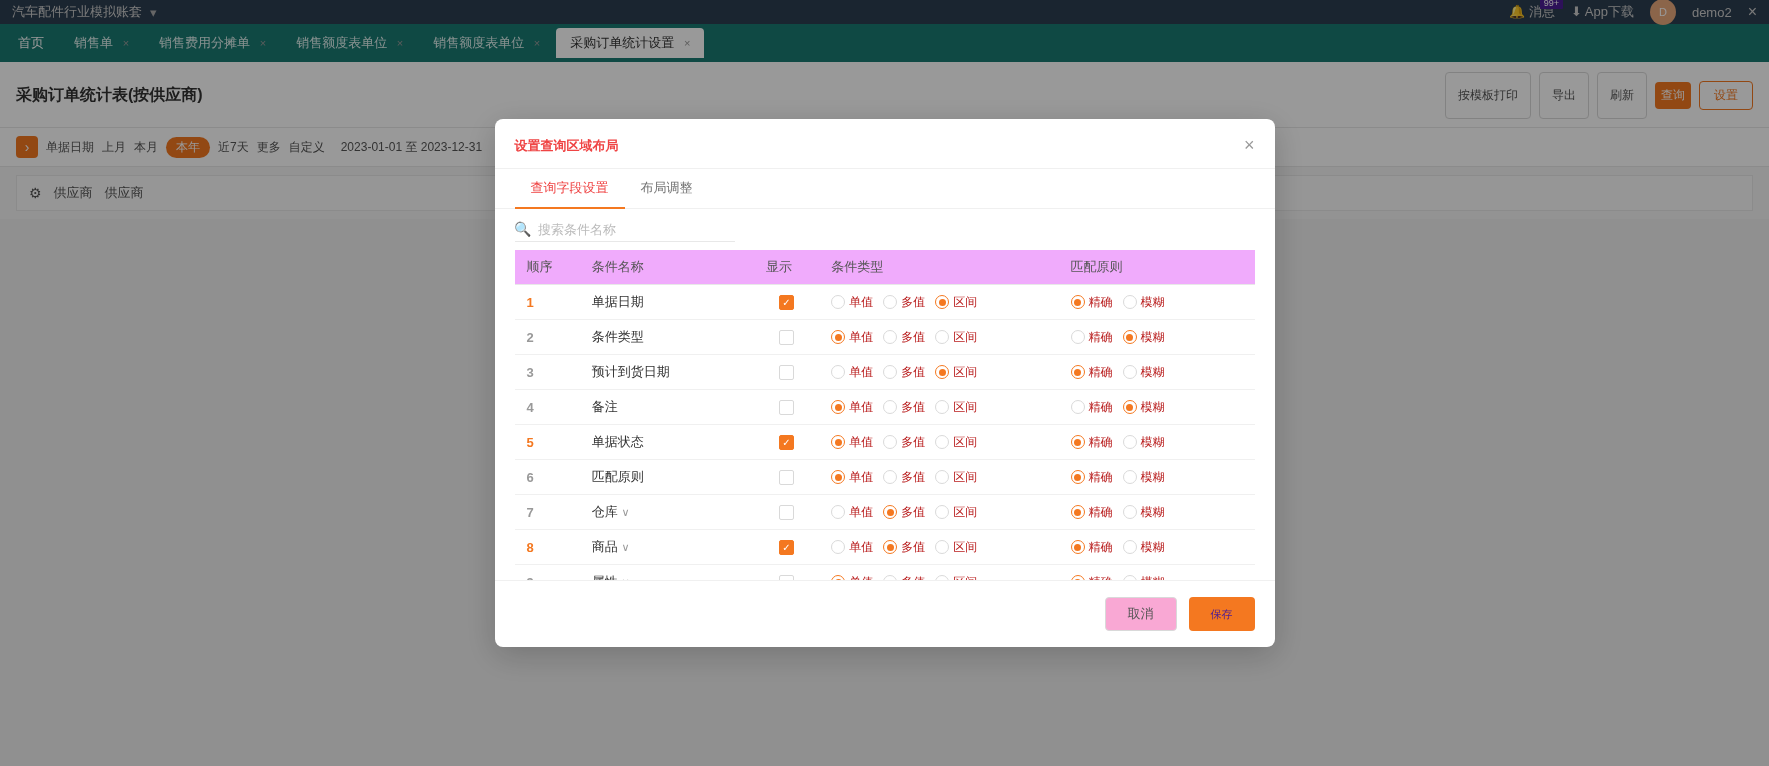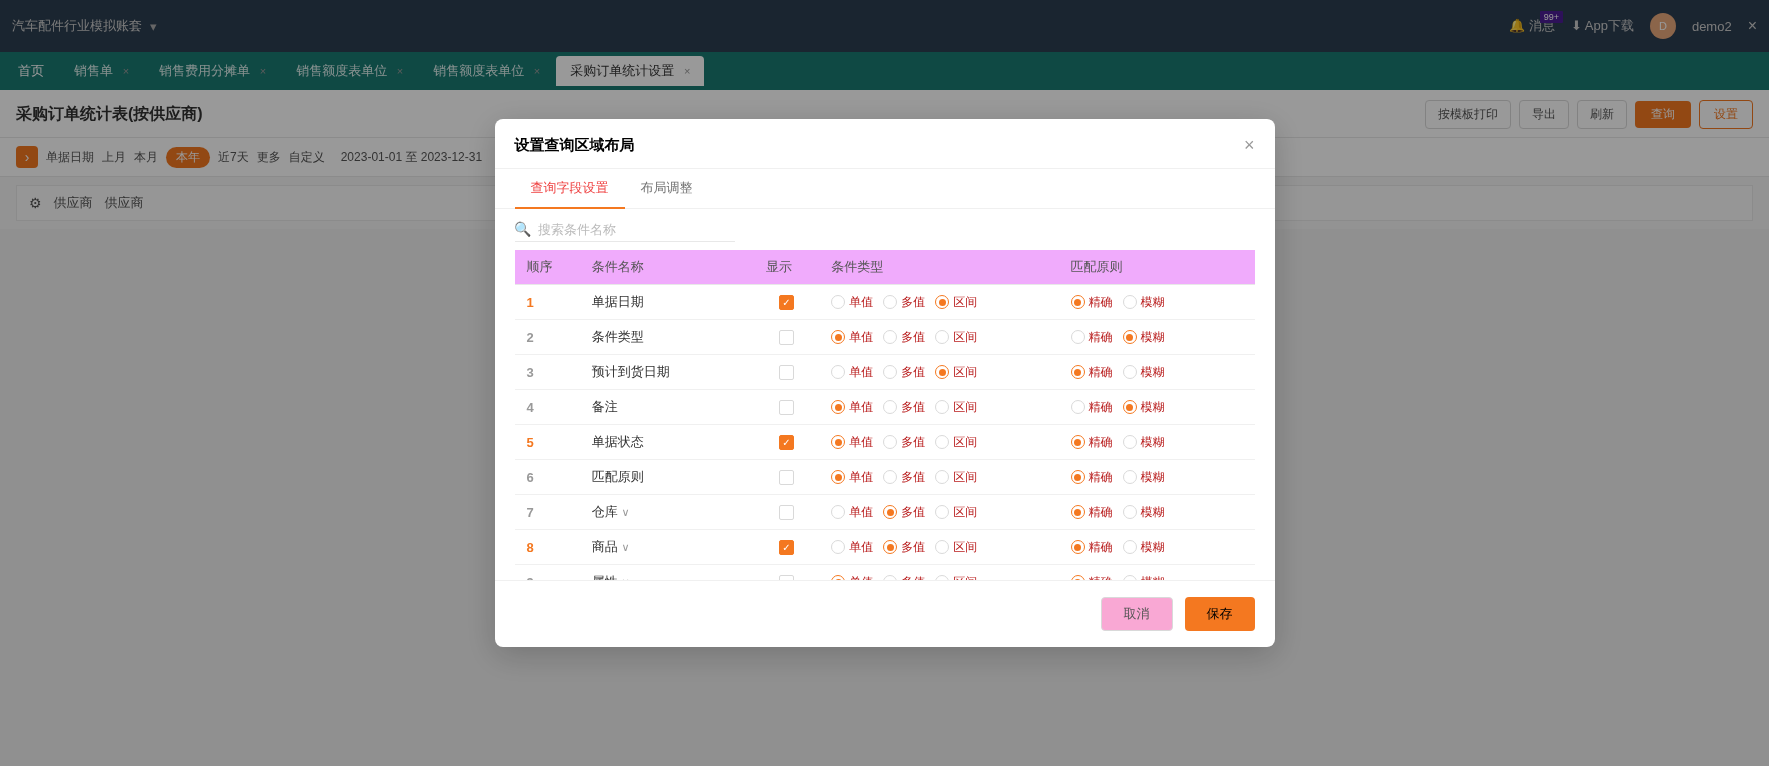--- a/index.html
+++ b/index.html
@@ -1,21 +1,21 @@
 <!DOCTYPE html>
 <html><head>
   <meta charset="utf-8">
   <style>
     * { box-sizing: border-box; margin: 0; padding: 0; }
     body { font-family: 'Microsoft YaHei', Arial, sans-serif; font-size: 13px; background: #f0f0f0; overflow: hidden; }
 
     
     .top-bar {
       background: #2c3e50;
-      height: 52px;
+      height: 24px;
       display: flex;
       align-items: center;
       padding: 0 12px;
       color: #fff;
       justify-content: space-between;
     }
     .top-bar-left { display: flex; align-items: center; gap: 8px; }
     .top-bar-title { font-size: 13px; color: #ccc; }
     .top-bar-right { display: flex; align-items: center; gap: 16px; font-size: 13px; color: #ccc; }
     .top-bar-right .notif { position: relative; cursor: pointer; }
@@ -53,22 +53,22 @@
     .nav-tab-home { color: #fff; padding: 6px 14px; cursor: pointer; }
 
     
     .page-header {
       background: #fff;
       padding: 10px 16px 0;
       border-bottom: 1px solid #e8e8e8;
     }
     .page-title { font-size: 16px; font-weight: bold; color: #333; margin-bottom: 8px; }
     .page-actions { display: flex; align-items: center; gap: 8px; justify-content: flex-end; padding-bottom: 8px; }
-    .btn-outline { border: 1px solid #d9d9d9; background: #fff; padding: 5px 12px; border-radius: 4px; cursor: pointer; color: #555; font-size: 12px; }
-    .btn-primary { background: #f47820; color: #fff; border: none; padding: 5px 16px; border-radius: 4px; cursor: pointer; font-size: 12px; }
+    .btn-outline { border: 1px solid #d9d9d9; background: #fff; padding: 14px 12px; border-radius: 4px; cursor: pointer; color: #555; font-size: 12px; }
+    .btn-primary { background: #f47820; color: #fff; border: none; padding: 5px 6px; border-radius: 4px; cursor: pointer; font-size: 12px; }
     .btn-secondary { background: #fff; border: 1px solid #f47820; color: #f47820; padding: 5px 14px; border-radius: 4px; cursor: pointer; font-size: 12px; }
 
     
     .filter-bar {
       background: #fff;
       padding: 8px 16px;
       display: flex;
       align-items: center;
       gap: 8px;
       border-bottom: 1px solid #e8e8e8;
@@ -112,21 +112,21 @@
       flex-direction: column;
       box-shadow: 0 8px 32px rgba(0,0,0,0.2);
     }
     .dialog-header {
       display: flex;
       align-items: center;
       justify-content: space-between;
       padding: 16px 20px 12px;
       border-bottom: 1px solid #f0f0f0;
     }
-    .dialog-title { font-size: 15px; font-weight: bold; color: #000000; }
+    .dialog-title { font-size: 13px; font-weight: bold; color: #ef4444; }
     .dialog-close { background: none; border: none; font-size: 18px; cursor: pointer; color: #999; }
 
     
     .dialog-tabs {
       display: flex;
       padding: 0 20px;
       border-bottom: 1px solid #f0f0f0;
       gap: 0;
     }
     .dialog-tab {
@@ -236,24 +236,24 @@
       background: #f9a8d4;
       border-radius: 4px;
       cursor: pointer;
       font-size: 13px;
       color: #555;
     }
     .btn-save {
       padding: 7px 22px;
       border: none;
       background: #f47820;
-      color: #000000;
+      color: #4c1d95;
       border-radius: 4px;
       cursor: pointer;
-      font-size: 13px;
+      font-size: 11px;
     }
   </style>
 </head>
 <body>
 
 <div class="top-bar">
   <div class="top-bar-left">
     <span class="top-bar-title">汽车配件行业模拟账套</span>
     <span style="color:#aaa;">▾</span>
   </div>

